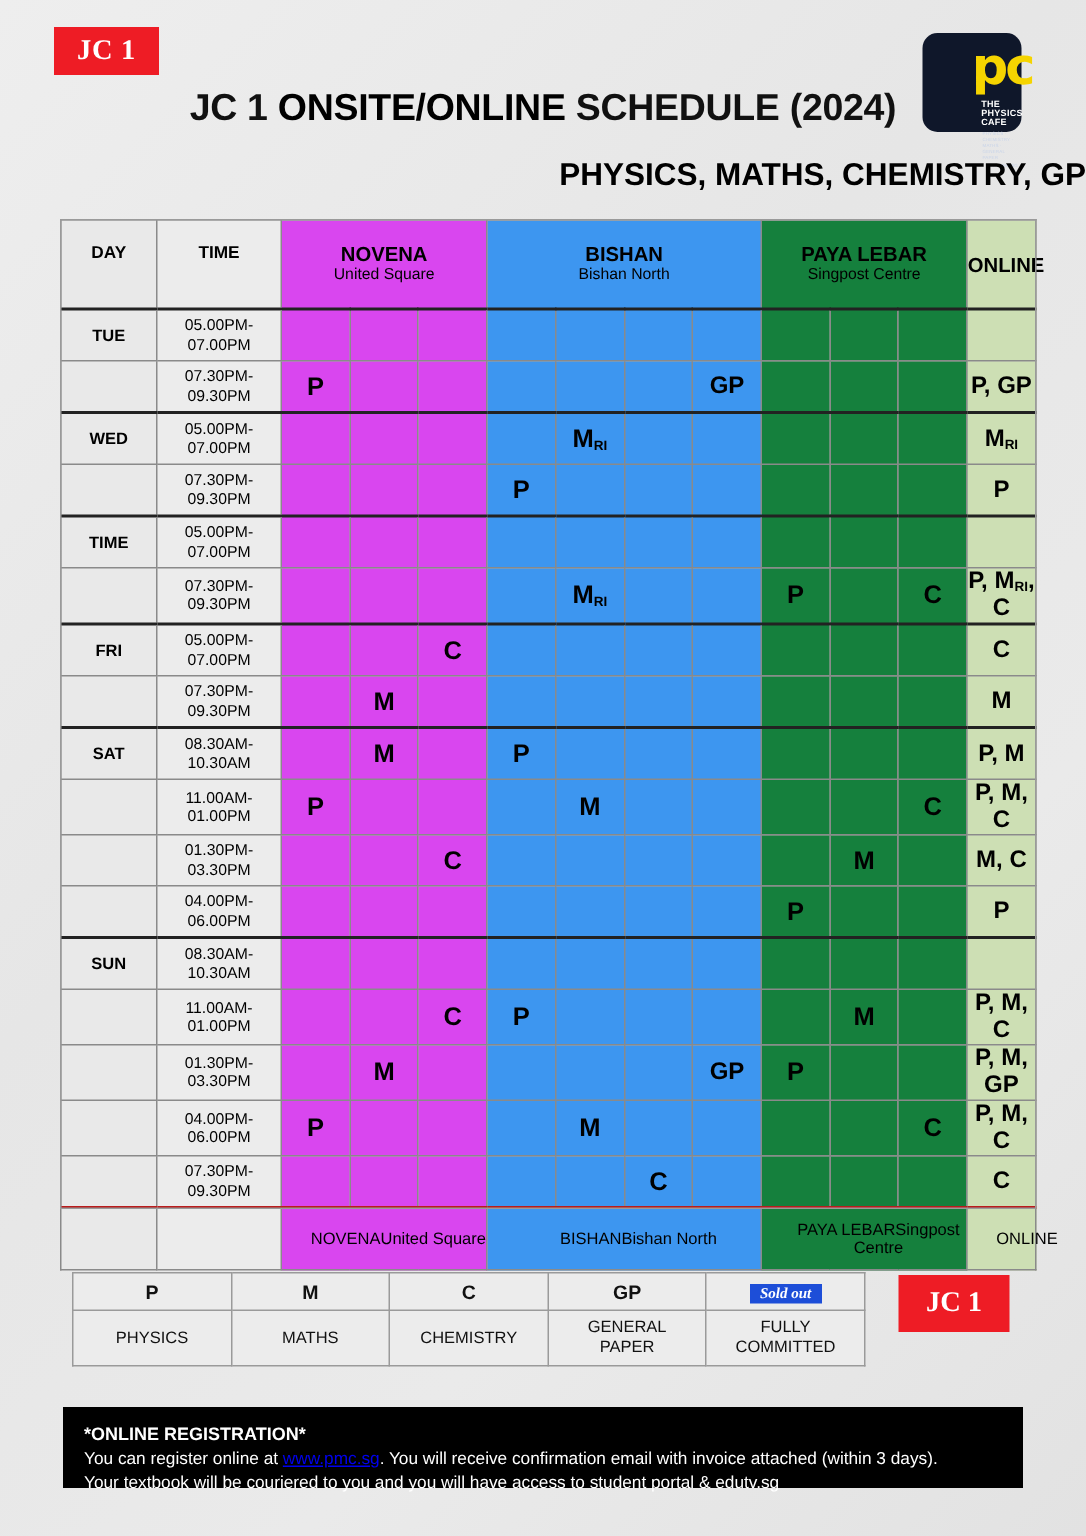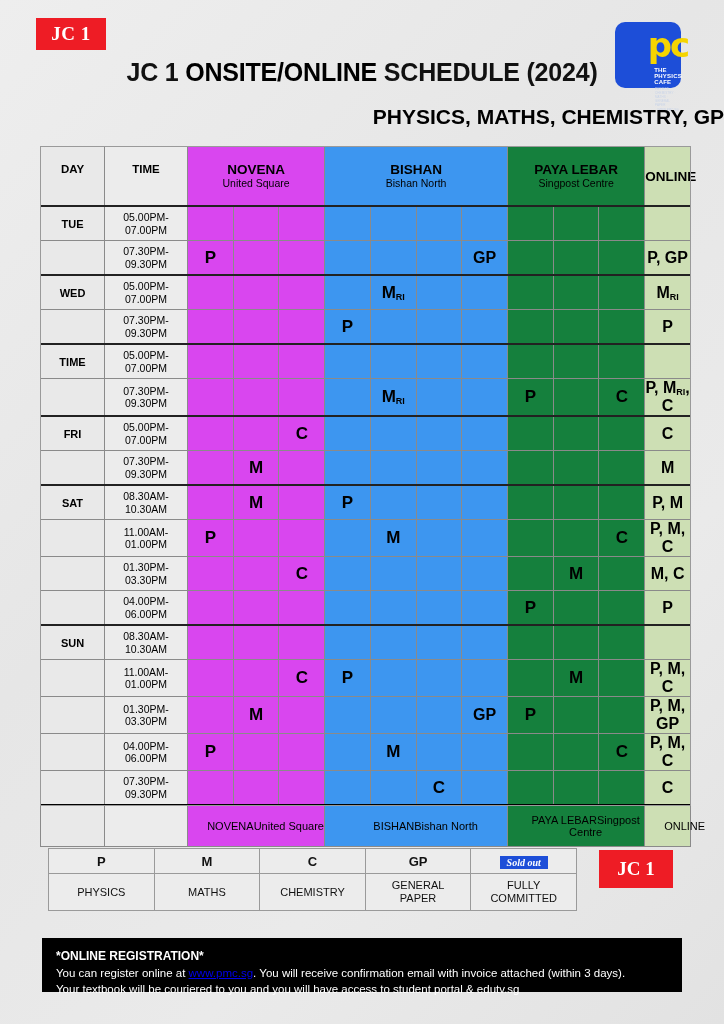--- a/index.html
+++ b/index.html
@@ -11,21 +11,21 @@
   }
   
   .jc-badge-top{
     position:absolute;left:36px;top:18px;width:70px;height:32px;
     background:#ee1c25;color:#ffffff;
     font-family:"Liberation Serif",serif;font-weight:bold;font-size:19px;
     display:flex;align-items:center;justify-content:center;letter-spacing:.5px;
   }
   .logo{
     position:absolute;left:615px;top:22px;width:66px;height:66px;
-    background:#1d4ed8;border-radius:10px;
+    background:#0f172a;border-radius:10px;
     display:flex;flex-direction:column;align-items:center;justify-content:flex-start;
     padding-top:4px;box-sizing:border-box;padding-left:40px;
   }
   .logo .pc{
     font-family:"DejaVu Sans",sans-serif;font-weight:bold;font-size:34px;line-height:34px;
     color:#f5d400;letter-spacing:-2px;margin-top:2px;
   }
   .logo .lg1{color:#ffffff;font-size:6px;font-weight:bold;margin-top:5px;letter-spacing:.2px;}
   .logo .lg2{color:#c9d4e8;font-size:3px;margin-top:2px;letter-spacing:.1px;}
   .logo .lg3{color:#c9d4e8;font-size:3px;margin-top:1px;}
@@ -61,21 +61,21 @@
   .hdr .c-day,.hdr .c-time{vertical-align:top;padding-top:16px;font-weight:bold;font-size:11.5px;}
 
   tr.slot td{height:33px;}
   td.sub{font-weight:bold;font-size:17px;}
   td.sub.gp{font-size:16px;}
   td.online-cell{font-weight:bold;font-size:16px;}
   .sub-ri{font-size:9px;vertical-align:baseline;position:relative;top:2px;font-weight:bold;}
 
   tr.daystart > td{border-top:2px solid #222222;}
   tr.hdr > td{border-bottom:2px solid #222222;}
-  tr.footer > td{border-top:2px solid #000000;height:40px;padding-left:19px;}
+  tr.footer > td{border-top:2px solid #b91c1c;height:40px;padding-left:19px;}
   .footer .c-day{background:#e9e9e9;}
   .footer .c-time{background:#ececec;}
   .outer-frame{position:absolute;left:40px;top:146px;width:651px;height:660px;
     border:1px solid #9a9a9a;box-sizing:border-box;pointer-events:none;}
 
   
   .legend-wrap{position:absolute;left:48px;top:848px;width:529px;}
   table.legend{border-collapse:collapse;table-layout:fixed;width:529px;
     background:#ececec;font-size:11px;color:#111;}
   table.legend td{border:1px solid #9a9a9a;text-align:center;vertical-align:middle;}

